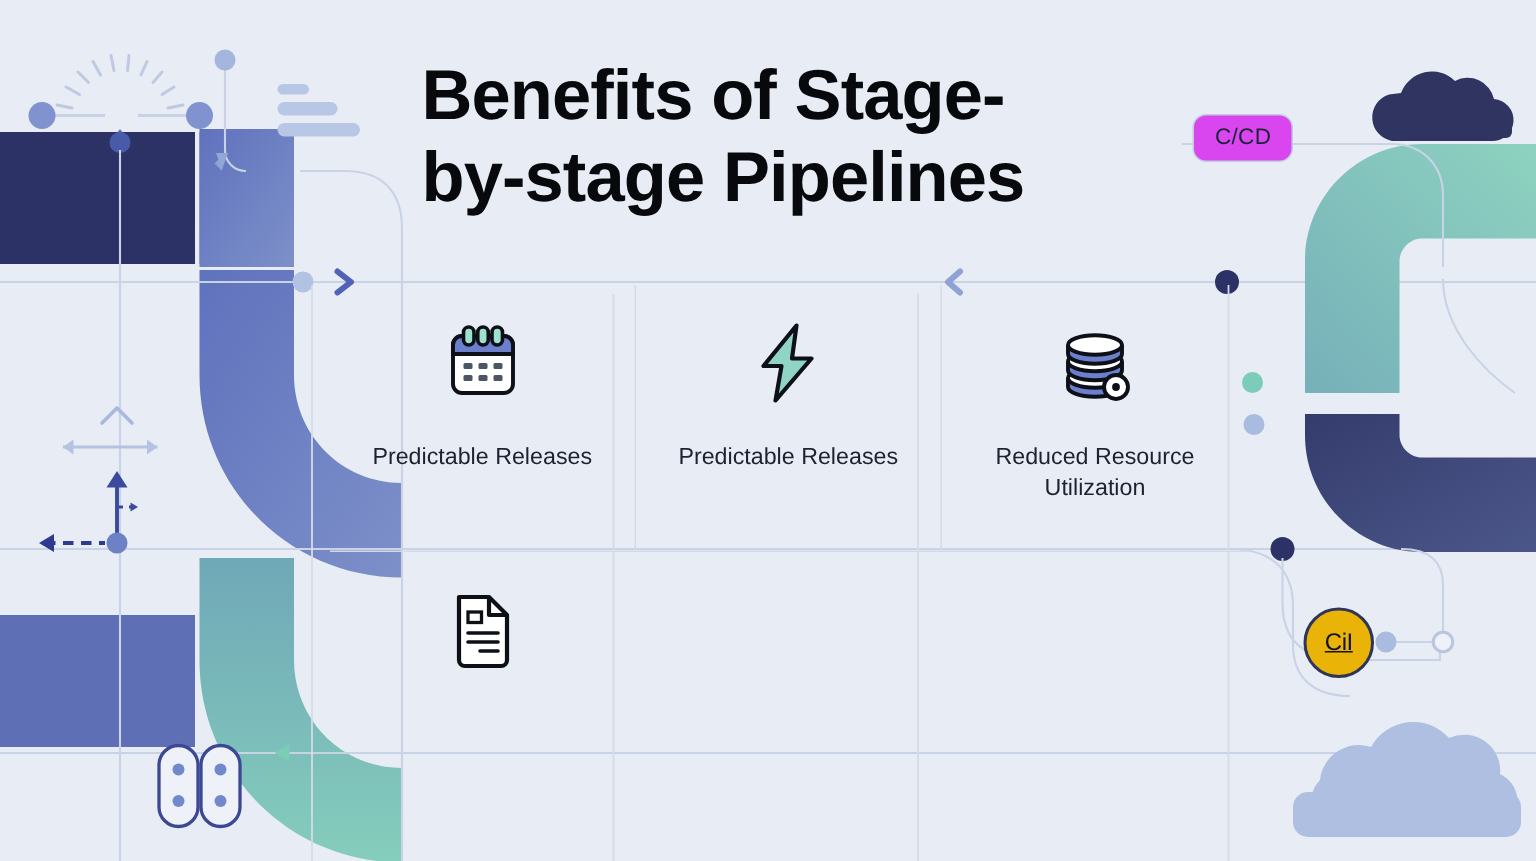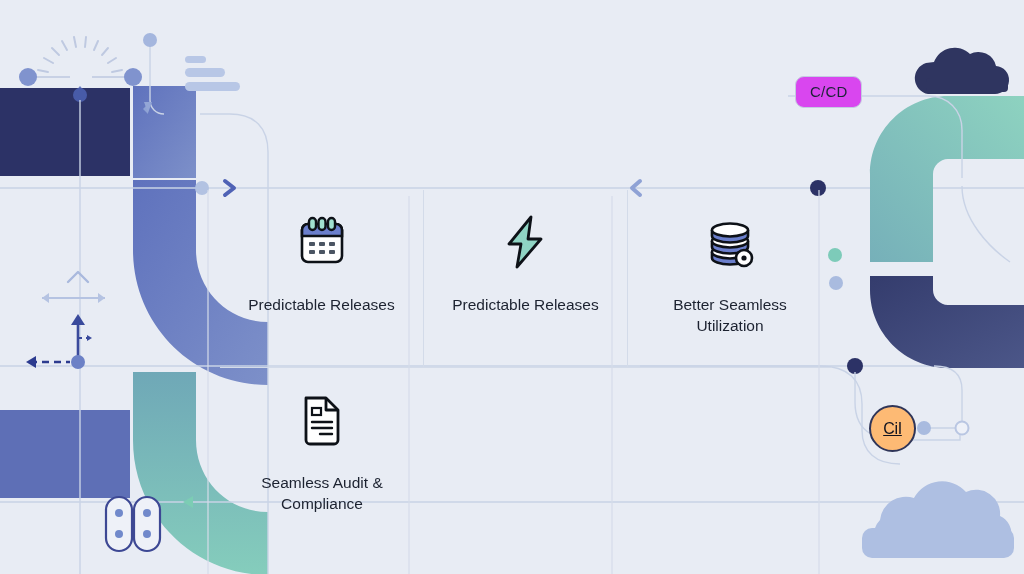--- a/index.html
+++ b/index.html
@@ -52,21 +52,21 @@
   
   .pill{
     position:absolute; left:795px; top:76px;
     padding:6px 14px 7px; border:1px solid #c3cde0; border-radius:9px;
     background:#d946ef; color:#1c2438; font-size:15px; letter-spacing:0.2px;
     z-index:7;
   }
   .circle-badge{
     position:absolute; left:869px; top:405px; width:47px; height:47px;
     border:2.6px solid #2f3558; border-radius:50%;
-    background:#fdba74; color:#10131f; font-size:16px;
+    background:#eab308; color:#10131f; font-size:16px;
     display:flex; align-items:center; justify-content:center;
     z-index:7; letter-spacing:-0.3px;text-decoration:underline;
   }
 </style>
 </head>
 <body>
 
 <div id="stage">
 
   <svg class="deco" viewBox="0 0 1024 574" xmlns="http://www.w3.org/2000/svg">
@@ -272,20 +272,24 @@
     </g>
 
     <g stroke="#d5dce9" stroke-width="1.2">
       <line x1="208" y1="190" x2="208" y2="574"></line>
       <line x1="409" y1="196" x2="409" y2="574"></line>
       <line x1="612" y1="196" x2="612" y2="574"></line>
       <line x1="819" y1="190" x2="819" y2="574"></line>
     </g>
   </svg>
 
+  <div class="title-wrap">
+    <div class="title">Benefits of Stage-</div>
+    <div class="title">by-stage Pipelines</div>
+  </div>
 
   <div class="grid">
 
     <div class="cell r1 b1">
       <div class="icon-box">
         <svg width="56" height="56" viewBox="0 0 56 56">
           <rect x="8" y="10" width="40" height="38" rx="6" fill="#ffffff" stroke="#0d1117" stroke-width="2.6"></rect>
           <path d="M8 22 h40 V16 a6 6 0 0 0 -6 -6 H14 a6 6 0 0 0 -6 6 z" fill="#6b7fcc" stroke="#0d1117" stroke-width="2.6"></path>
           <rect x="15" y="4" width="7" height="12" rx="3.5" fill="#9fe0cf" stroke="#0d1117" stroke-width="2.4"></rect>
           <rect x="24.5" y="4" width="7" height="12" rx="3.5" fill="#9fe0cf" stroke="#0d1117" stroke-width="2.4"></rect>
@@ -320,38 +324,37 @@
             <ellipse cx="28" cy="38" rx="18" ry="6.5" fill="#ffffff"></ellipse>
             <path d="M10 27 v6 c0 3.5 8 6.5 18 6.5 s18 -3 18 -6.5 v-6" fill="#6b7fcc"></path>
             <ellipse cx="28" cy="27" rx="18" ry="6.5" fill="#ffffff"></ellipse>
             <path d="M10 16 v6 c0 3.5 8 6.5 18 6.5 s18 -3 18 -6.5 v-6" fill="#6b7fcc"></path>
             <ellipse cx="28" cy="16" rx="18" ry="6.5" fill="#ffffff"></ellipse>
             <circle cx="42" cy="44" r="8" fill="#ffffff"></circle>
           </g>
           <circle cx="42" cy="44" r="2.6" fill="#0d1117"></circle>
         </svg>
       </div>
-      <div class="cell-label">Better Seamless Utilization</div>
+      <div class="cell-label">Reduced Resource Utilization</div>
     </div>
 
 
 
     <div class="cell">
       <div class="icon-box">
         <svg width="48" height="56" viewBox="0 0 48 56">
           <path d="M8 6 h20 l12 12 v30 a4 4 0 0 1 -4 4 H12 a4 4 0 0 1 -4 -4 z" fill="#ffffff" stroke="#0d1117" stroke-width="2.8" stroke-linejoin="round"></path>
           <path d="M28 6 v12 h12" fill="none" stroke="#0d1117" stroke-width="2.8" stroke-linejoin="round"></path>
           <rect x="14" y="16" width="9" height="7" fill="none" stroke="#0d1117" stroke-width="2.2"></rect>
           <g stroke="#0d1117" stroke-width="2.4" stroke-linecap="round">
             <line x1="14" y1="30" x2="34" y2="30"></line>
             <line x1="14" y1="36" x2="34" y2="36"></line>
             <line x1="22" y1="42" x2="34" y2="42"></line>
           </g>
         </svg>
       </div>
-      <div class="cell-label">Seamless Audit &amp; Compliance</div>
     </div>
   </div>
 
   <div class="pill">C/CD</div>
   <div class="circle-badge">CiI</div>
 
 </div>
 
 </body></html>

